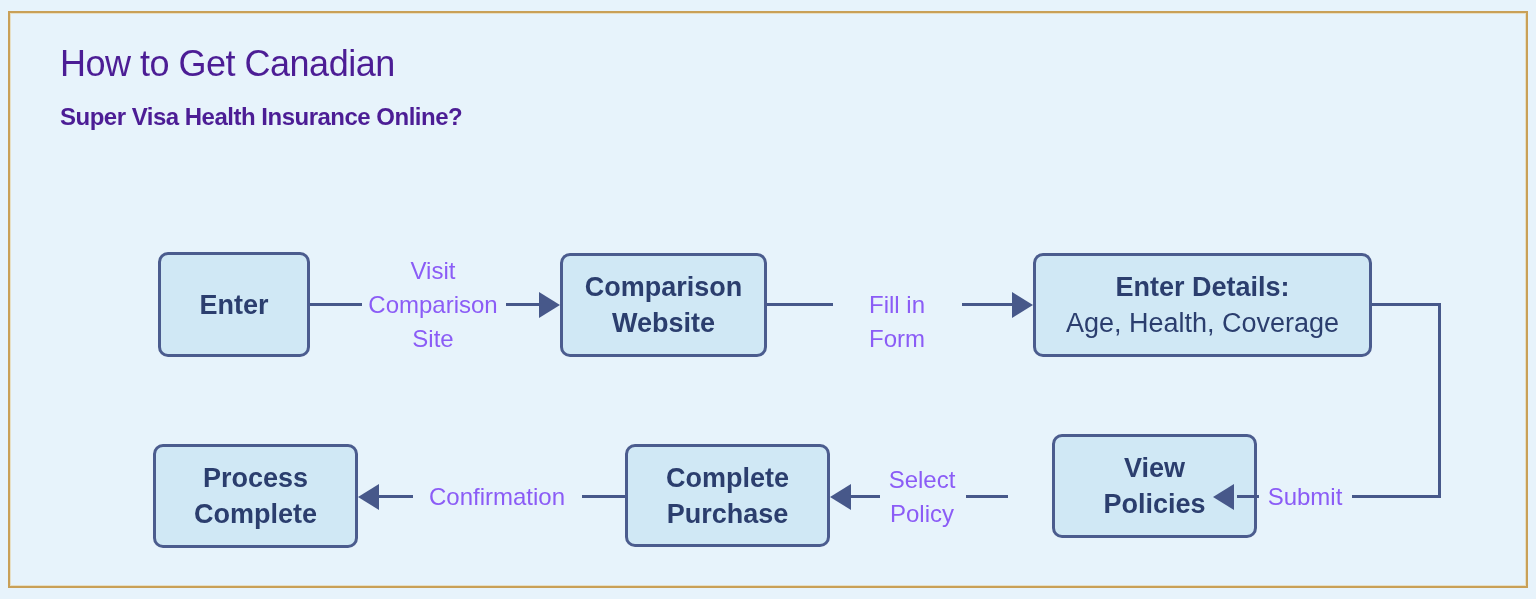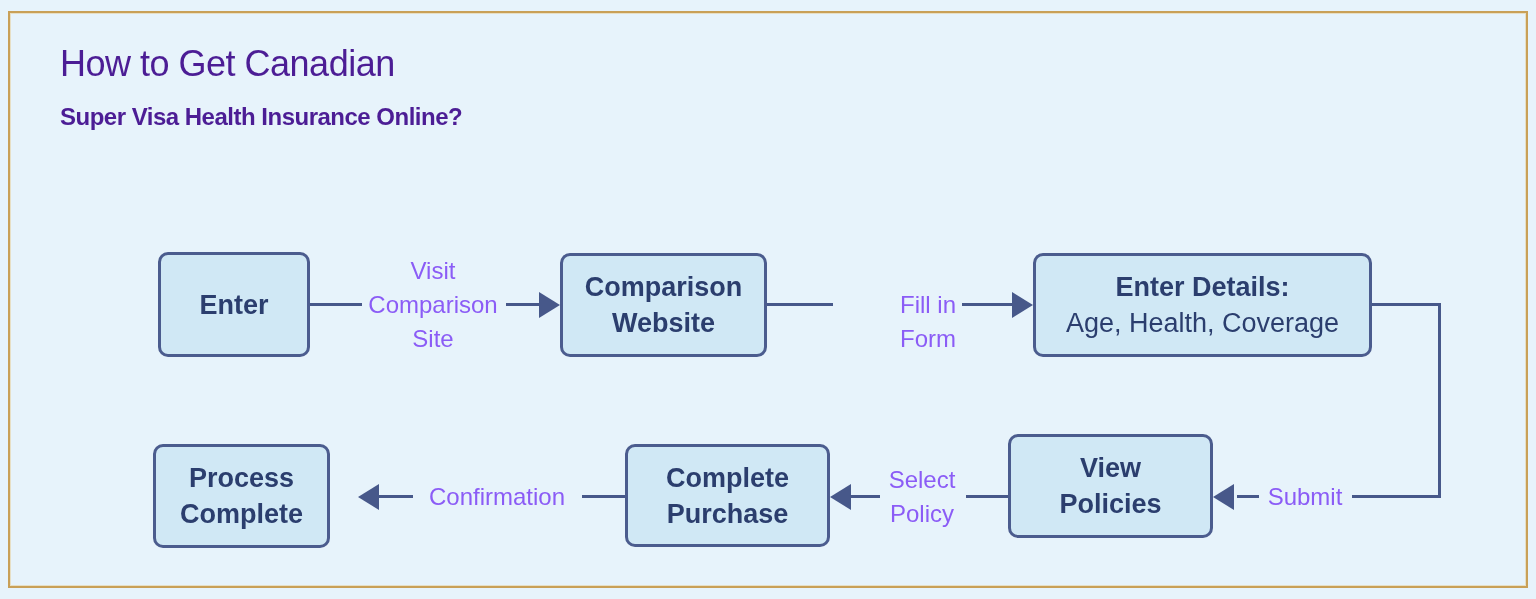--- a/index.html
+++ b/index.html
@@ -55,23 +55,23 @@
     align-items: center; justify-content: center;
     text-align: center;
     color: #2b3e6e;
     font-size: 27px; font-weight: 700; line-height: 36px;
     white-space: pre-line;
   }
   .node .sub { font-weight: 400; font-size: 27px; line-height: 36px; }
   #node-user              { left: 158px; top: 252px; width: 152px; height: 105px; }
   #node-comparison        { left: 560px; top: 253px; width: 207px; height: 104px; }
   #node-enter-details     { left: 1033px; top: 253px; width: 339px; height: 104px; justify-content: center; }
-  #node-view-policies     { left: 1008px; top: 434px; width: 205px; height: 104px; }
+  #node-view-policies     { left: 1052px; top: 434px; width: 205px; height: 104px; }
   #node-complete-purchase { left: 625px;  top: 444px; width: 205px; height: 103px; }
-  #node-process-complete  { left: 153px;  top: 444px; width: 177px; height: 104px; justify-content: center; }
+  #node-process-complete  { left: 153px;  top: 444px; width: 205px; height: 104px; justify-content: center; }
   
   .hline { position: absolute; height: 3px; background: #47588a; }
   .vline { position: absolute; width: 3px;  background: #47588a; }
   .head-right {
     position: absolute; width: 0; height: 0;
     border-top: 13px solid transparent;
     border-bottom: 13px solid transparent;
     border-left: 21px solid #47588a;
   }
   .head-left {
@@ -133,21 +133,21 @@
     <div class="hline" style="left:310px; top:303px; width:52px;"></div>
     <div class="edge-label" style="left:364px; top:254px; width:138px;">Visit
 Comparison
 Site</div>
     <div class="hline" style="left:506px; top:303px; width:34px;"></div>
     <div class="head-right" style="left:539px; top:292px;"></div>
   </div>
 
   <div>
     <div class="hline" style="left:767px; top:303px; width:66px;"></div>
-    <div class="edge-label" style="left:838px; top:288px; width:118px;text-align:right;">Fill in Form</div>
+    <div class="edge-label" style="left:838px; top:288px; width:118px;">Fill in Form</div>
     <div class="hline" style="left:962px; top:303px; width:51px;"></div>
     <div class="head-right" style="left:1012px; top:292px;"></div>
   </div>
 
   <div>
     <div class="hline" style="left:1372px; top:303px; width:69px;"></div>
     <div class="vline" style="left:1438px; top:303px; height:195px;"></div>
     <div class="hline" style="left:1352px; top:495px; width:89px;"></div>
     <div class="edge-label" style="left:1262px; top:480px; width:86px;">Submit</div>
     <div class="hline" style="left:1237px; top:495px; width:22px;"></div>

